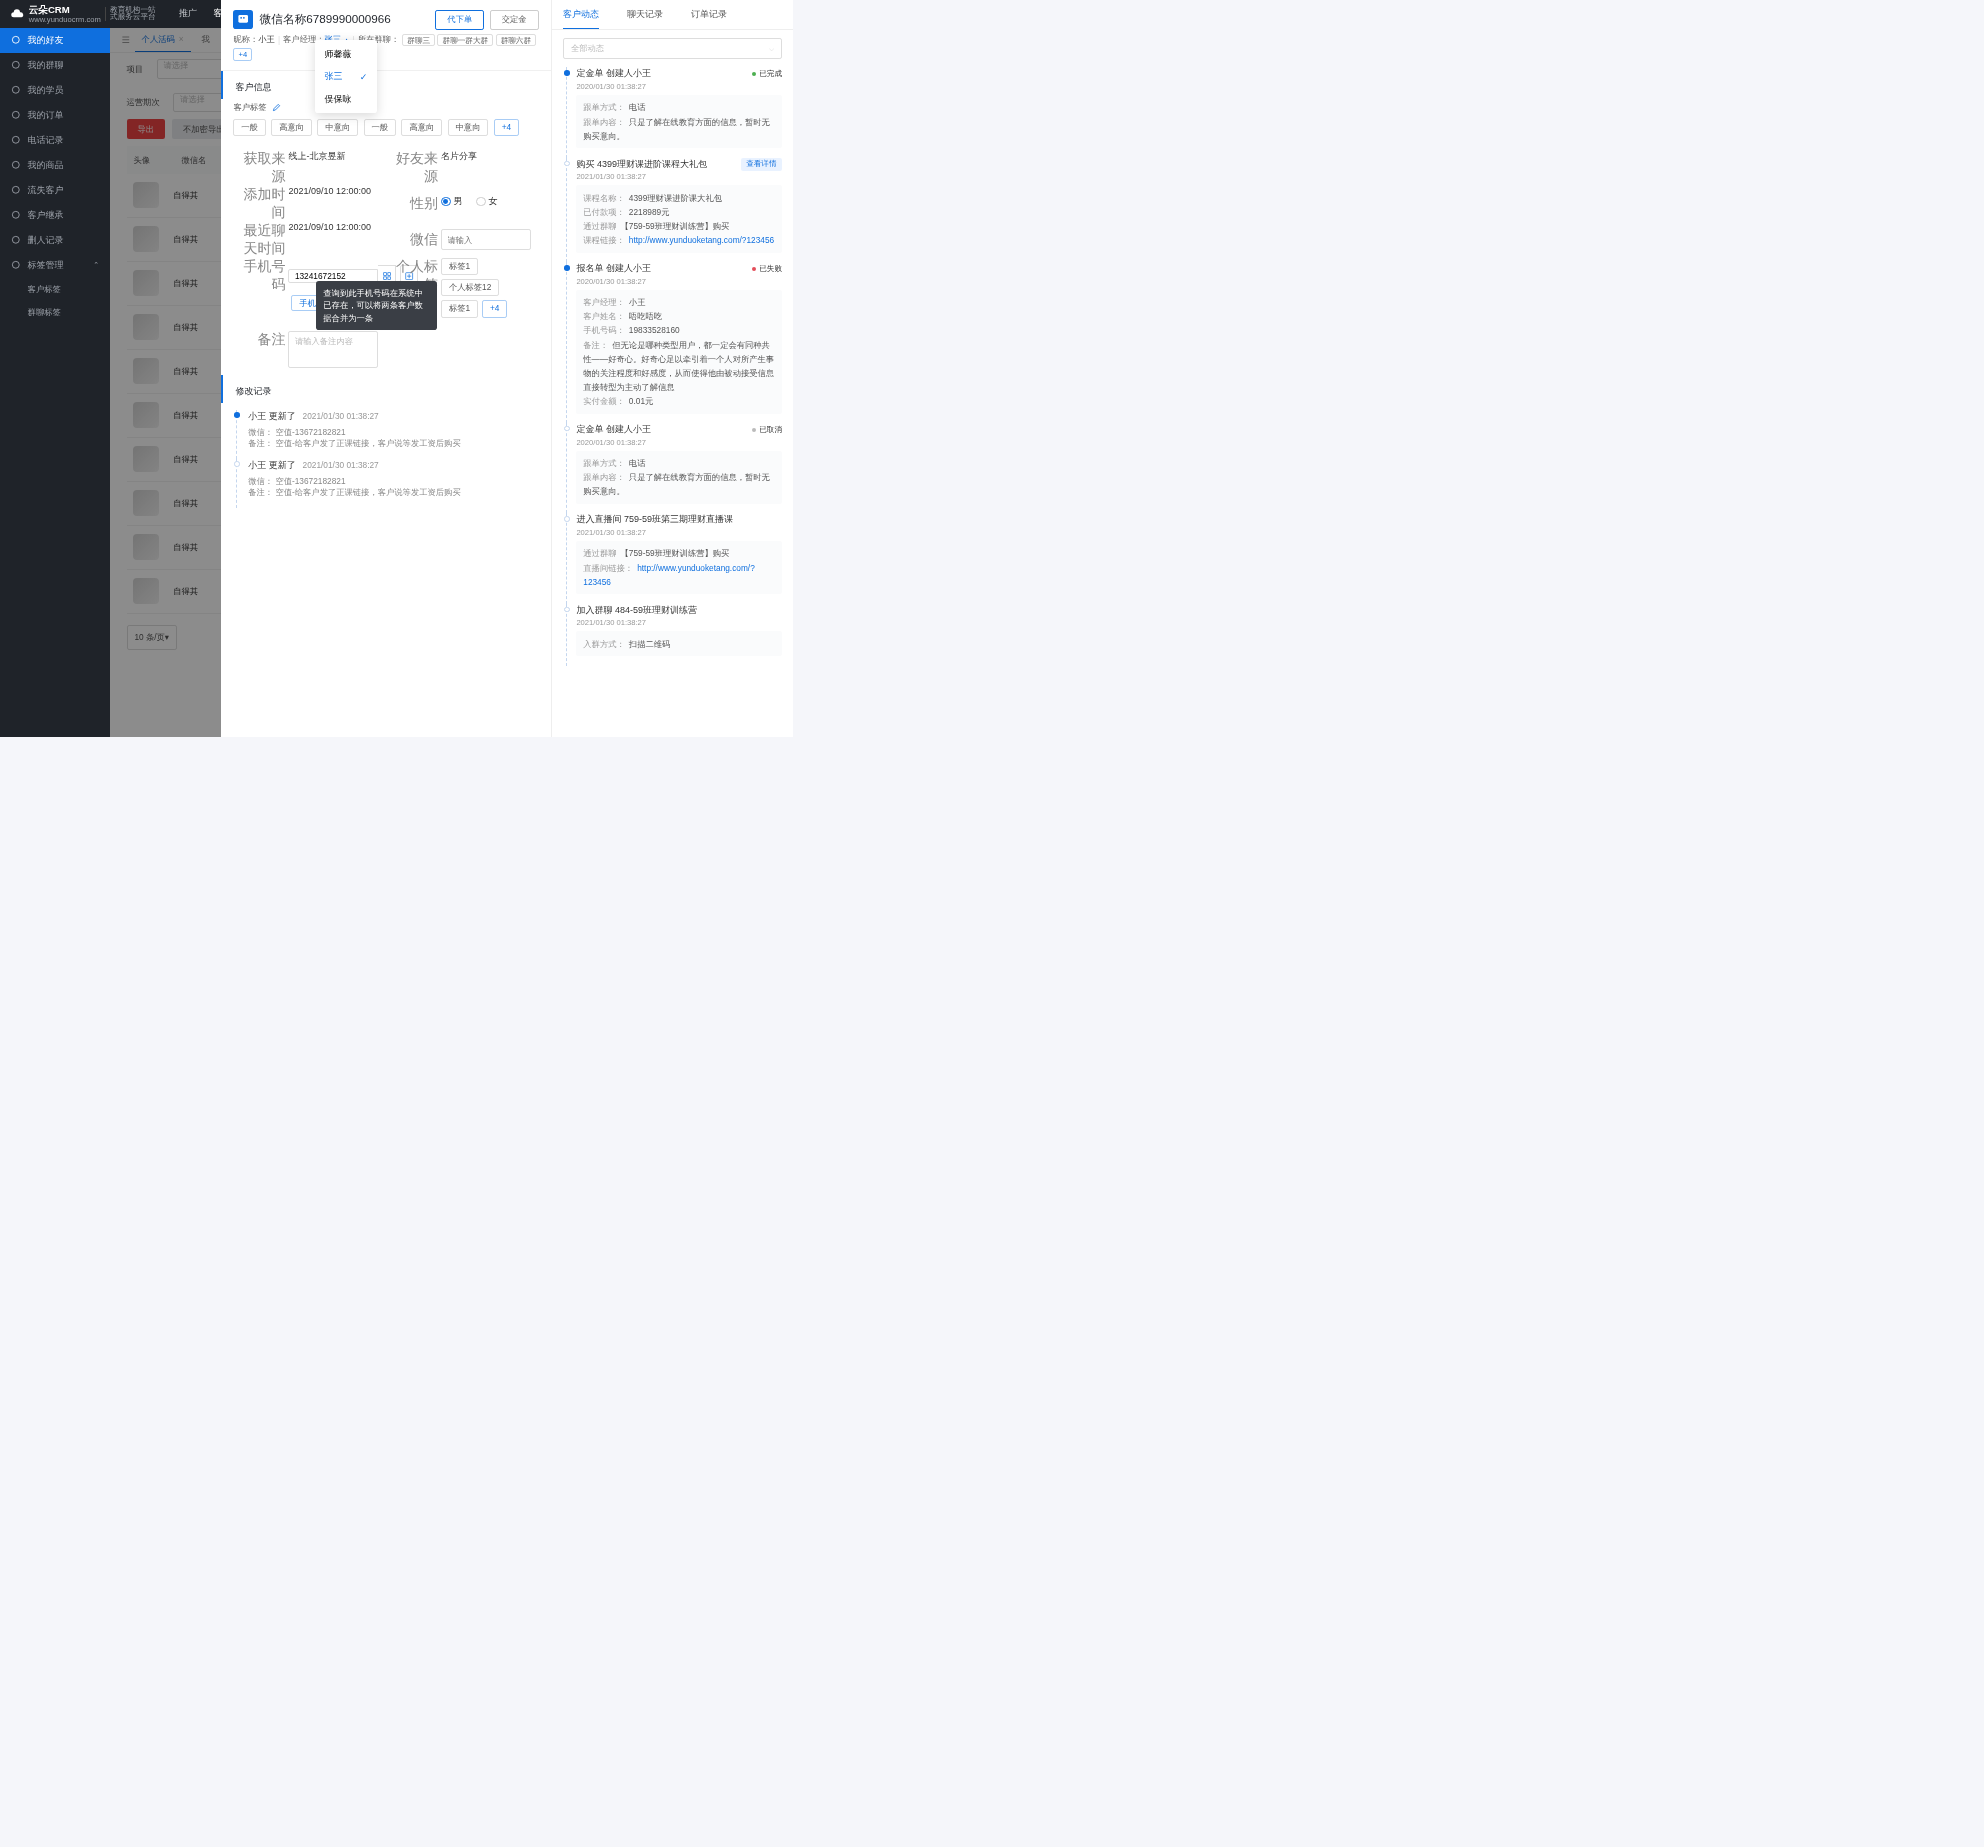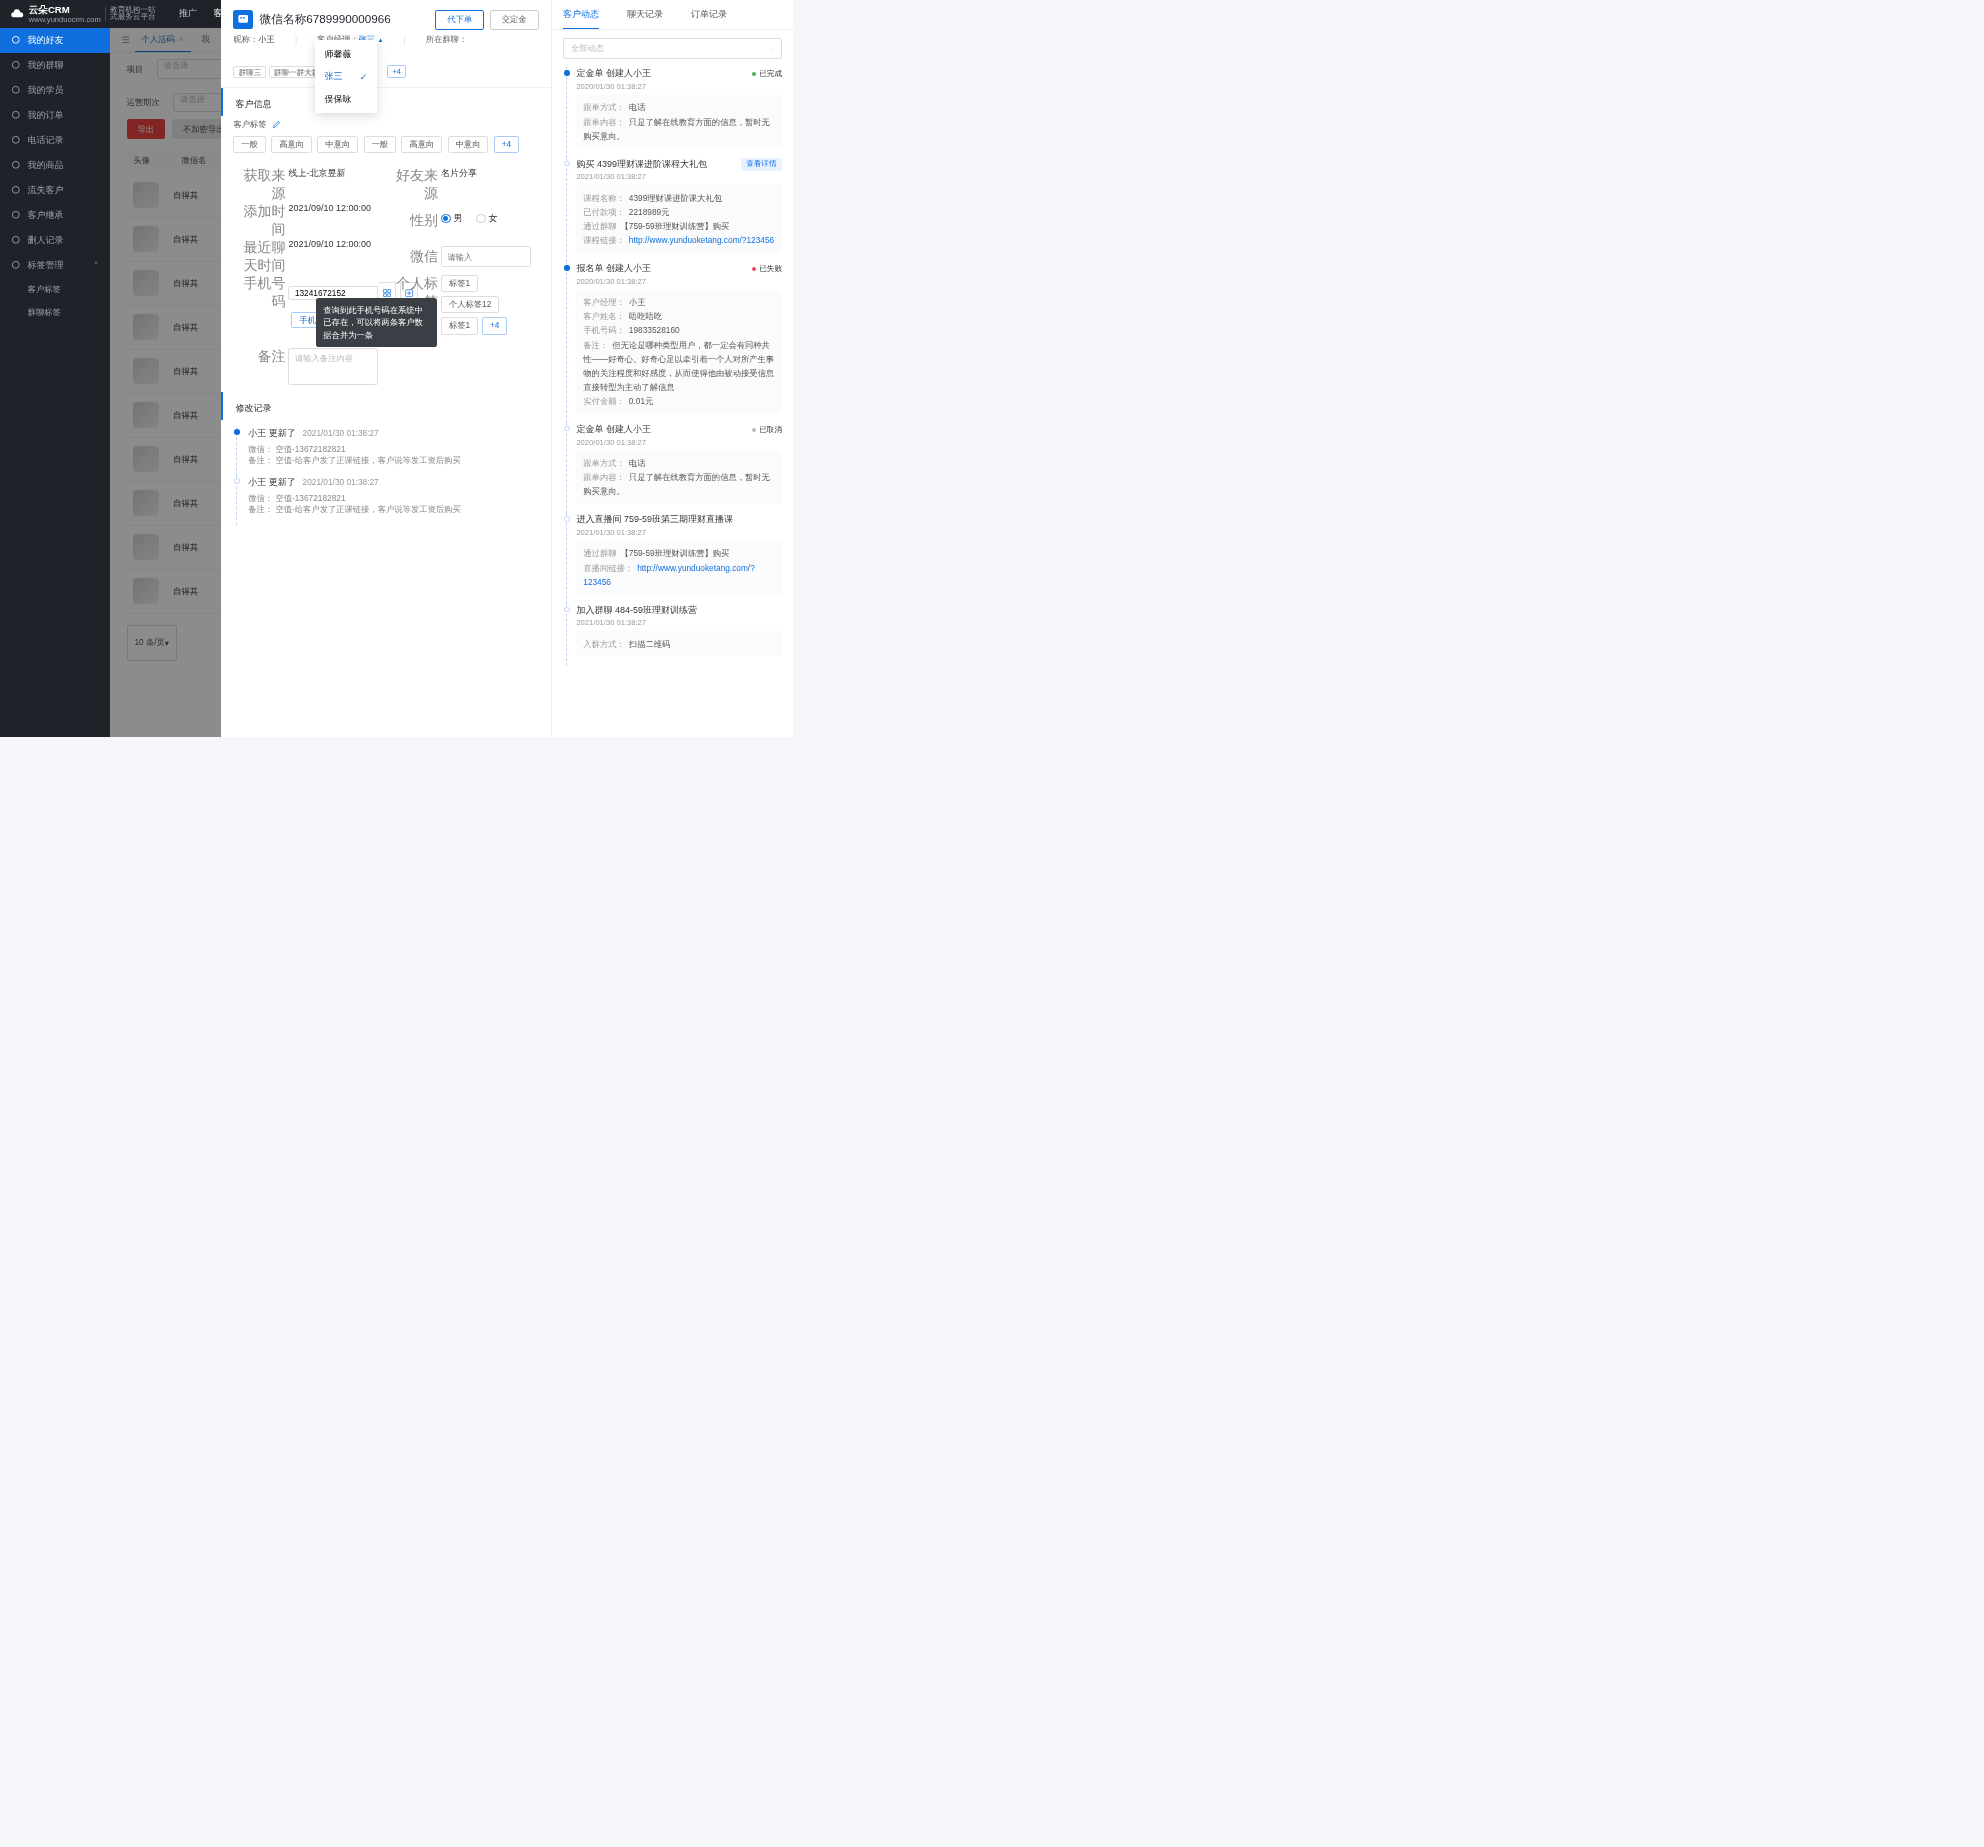--- a/index.html
+++ b/index.html
@@ -32,28 +32,28 @@
 .filter-row select,.sel-box{height:19.3px;border:0.7px solid #ddd;border-radius:2.1px;padding:0 5.5px;min-width:83px;background:#fff;color:#bbb;font-size:8.3px}
 .btns{display:flex;gap:6.9px;padding:0 16.5px 6.9px}
 .btn{height:20.7px;padding:0 11px;border:none;border-radius:2.1px;font-size:8.3px;cursor:pointer}
 .btn-blue{background:#ef4444;color:#fff}
 .btn-gray{background:#e8eaed;color:#555}
 .list{padding:0 16.5px}
 .list-head{display:flex;background:#fafbfc;height:27.6px;align-items:center;font-size:8.3px;color:#555;padding:0 6.9px}
 .list-row{display:flex;height:44px;align-items:center;border-bottom:0.7px solid #f0f0f0;padding:0 6.9px;font-size:8.3px;color:#333}
 .av{width:26px;height:26px;border-radius:4.1px;background:linear-gradient(135deg,#d4d4d4,#f0f0f0);margin-right:13.8px}
 .pager{padding:11px 16.5px}
-.pager-box{border:0.7px solid #ddd;height:36px;display:inline-flex;align-items:center;padding:0 6.9px;font-size:8.3px;color:#555;border-radius:2.1px}
+.pager-box{border:0.7px solid #ddd;height:25px;display:inline-flex;align-items:center;padding:0 6.9px;font-size:8.3px;color:#555;border-radius:2.1px}
 
 .drawer{position:absolute;right:0;top:0;bottom:0;width:572px;background:#fff;z-index:20;display:flex}
 .d-left{width:331px;border-right:0.7px solid #eee;display:flex;flex-direction:column;position:relative}
 .d-head{padding:9.6px 12.4px;border-bottom:0.7px solid #f0f0f0}
 .d-title{display:flex;align-items:center;gap:6.9px;font-size:11.7px;font-weight:500;color:#1f2329}
 .d-icon{width:19.3px;height:19.3px;background:#0f6fde;border-radius:2.8px;display:flex;align-items:center;justify-content:center;color:#fff;font-size:11px}
-.d-sub{display:flex;align-items:flex-end;gap:20px;font-size:8.3px;color:#666;margin-top:5.5px;flex-wrap:wrap}
+.d-sub{display:flex;align-items:flex-end;gap:3px;font-size:8.3px;color:#666;margin-top:5.5px;flex-wrap:wrap}
 .chip{border:0.7px solid #ddd;border-radius:2.1px;padding:0.7px 4.1px;font-size:7.6px;color:#666}
 .chip-plus{color:#0f6fde;border-color:#a8ccf5}
 .d-actions{position:absolute;right:12.4px;top:9.6px;display:flex;gap:5.5px}
 .btn-outline{border:0.7px solid #0f6fde;color:#0f6fde;background:#fff}
 .btn-line{border:0.7px solid #ccc;color:#555;background:#fff}
 .section-title{font-size:9px;font-weight:500;color:#1f2329;padding:9.6px 12.4px 5.5px;border-left:2.1px solid #0f6fde;margin-left:0}
 .tags-row{padding:2.8px 12.4px;display:flex;align-items:center;gap:5.5px;font-size:8.3px;color:#555;flex-wrap:wrap}
 .tag-label{padding:2.1px 6.9px;border:0.7px solid #ddd;border-radius:2.1px;font-size:8.3px;color:#555;background:#fff}
 .info-grid{padding:6.9px 12.4px}
 .info-row{display:flex;align-items:center;min-height:25px;font-size:9px;color:#333}

